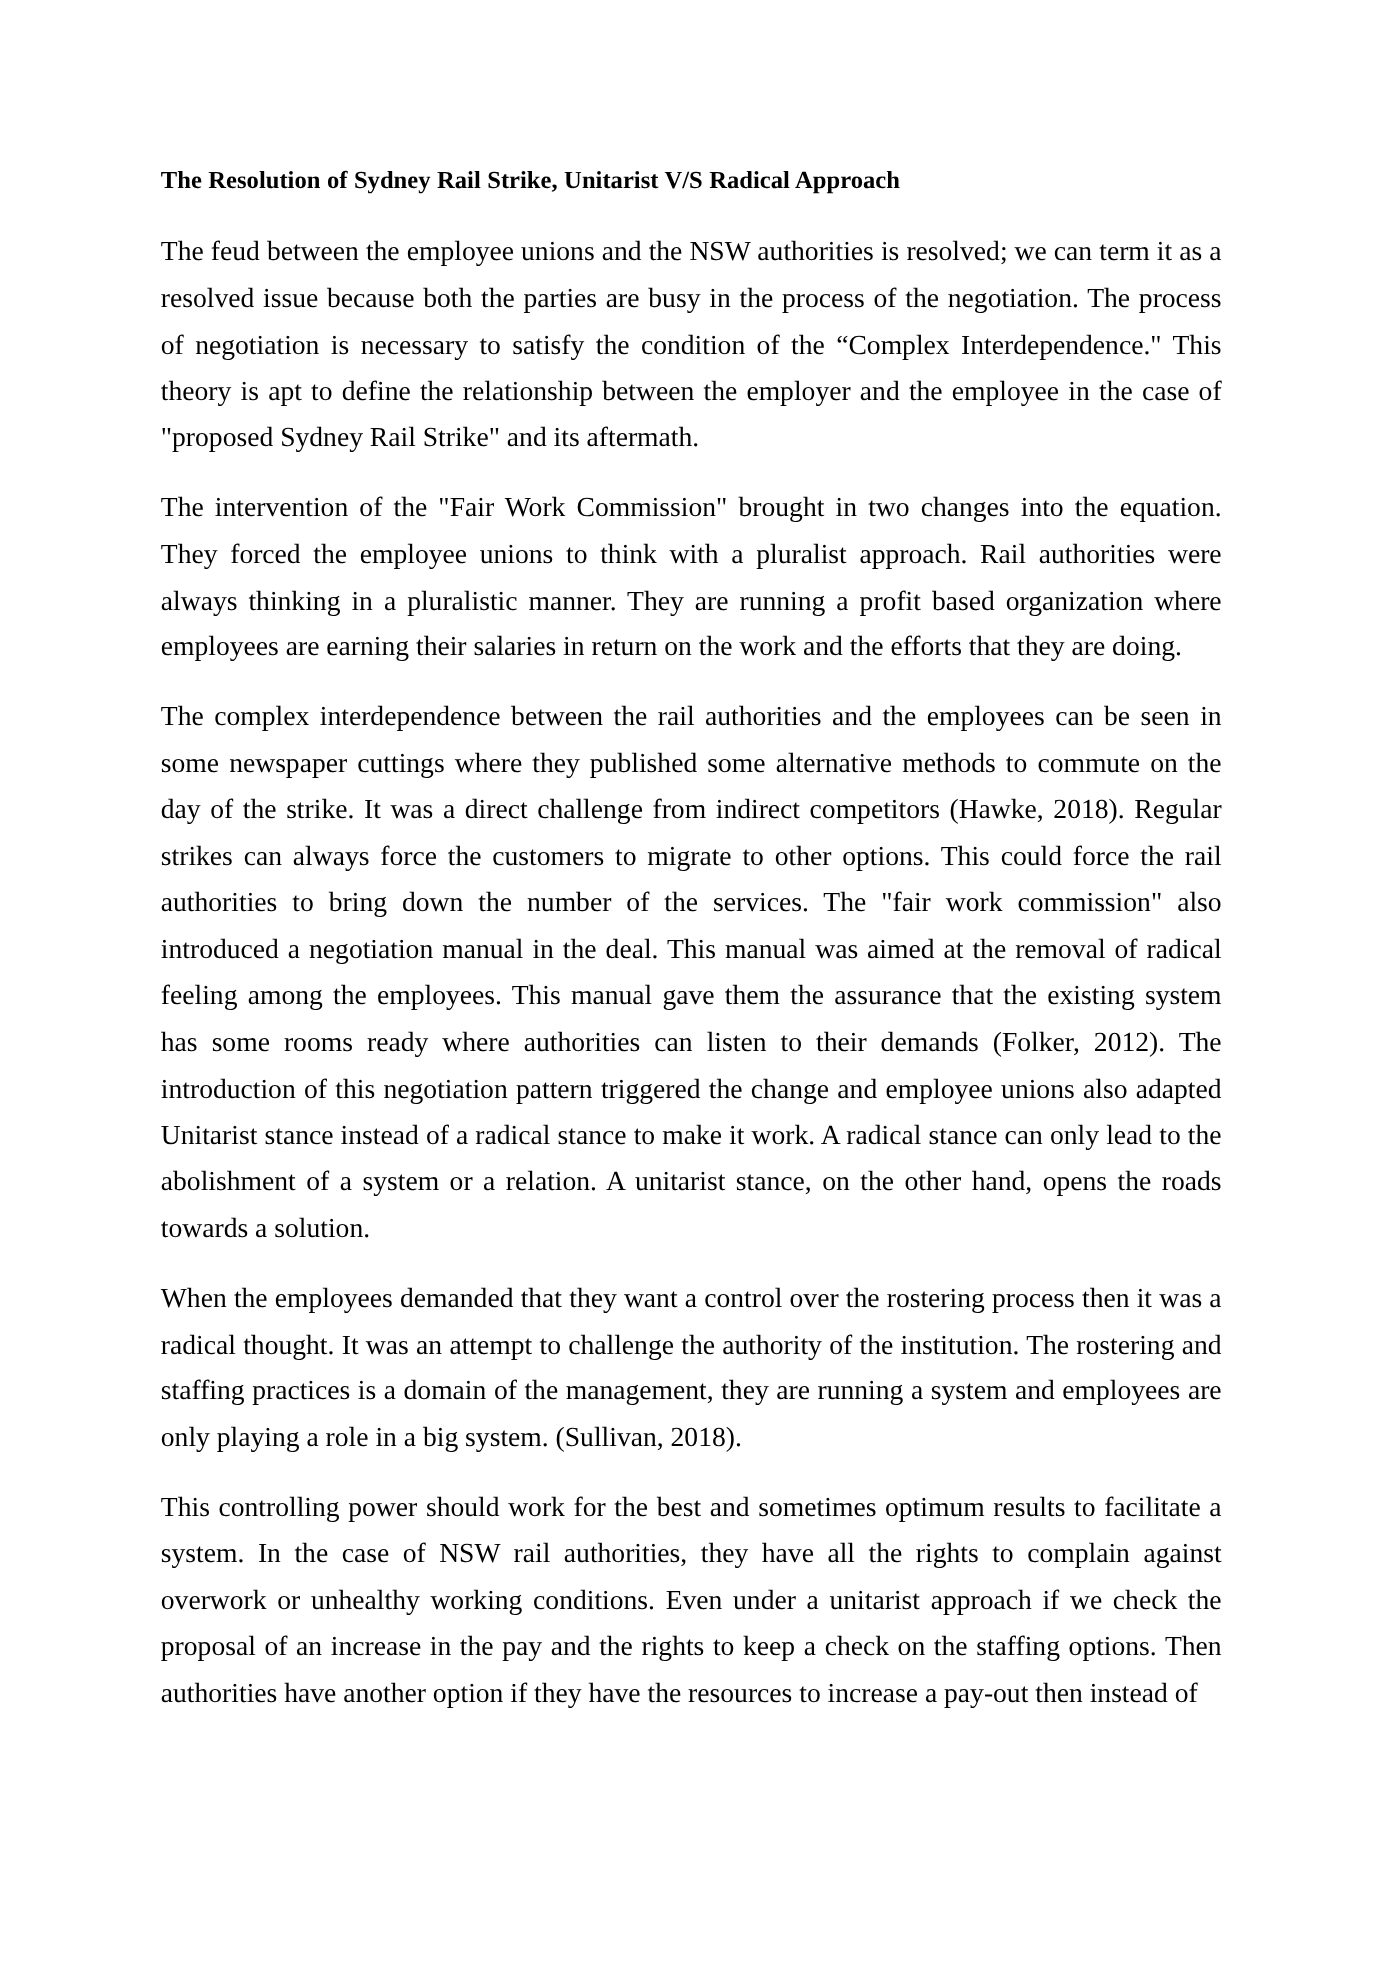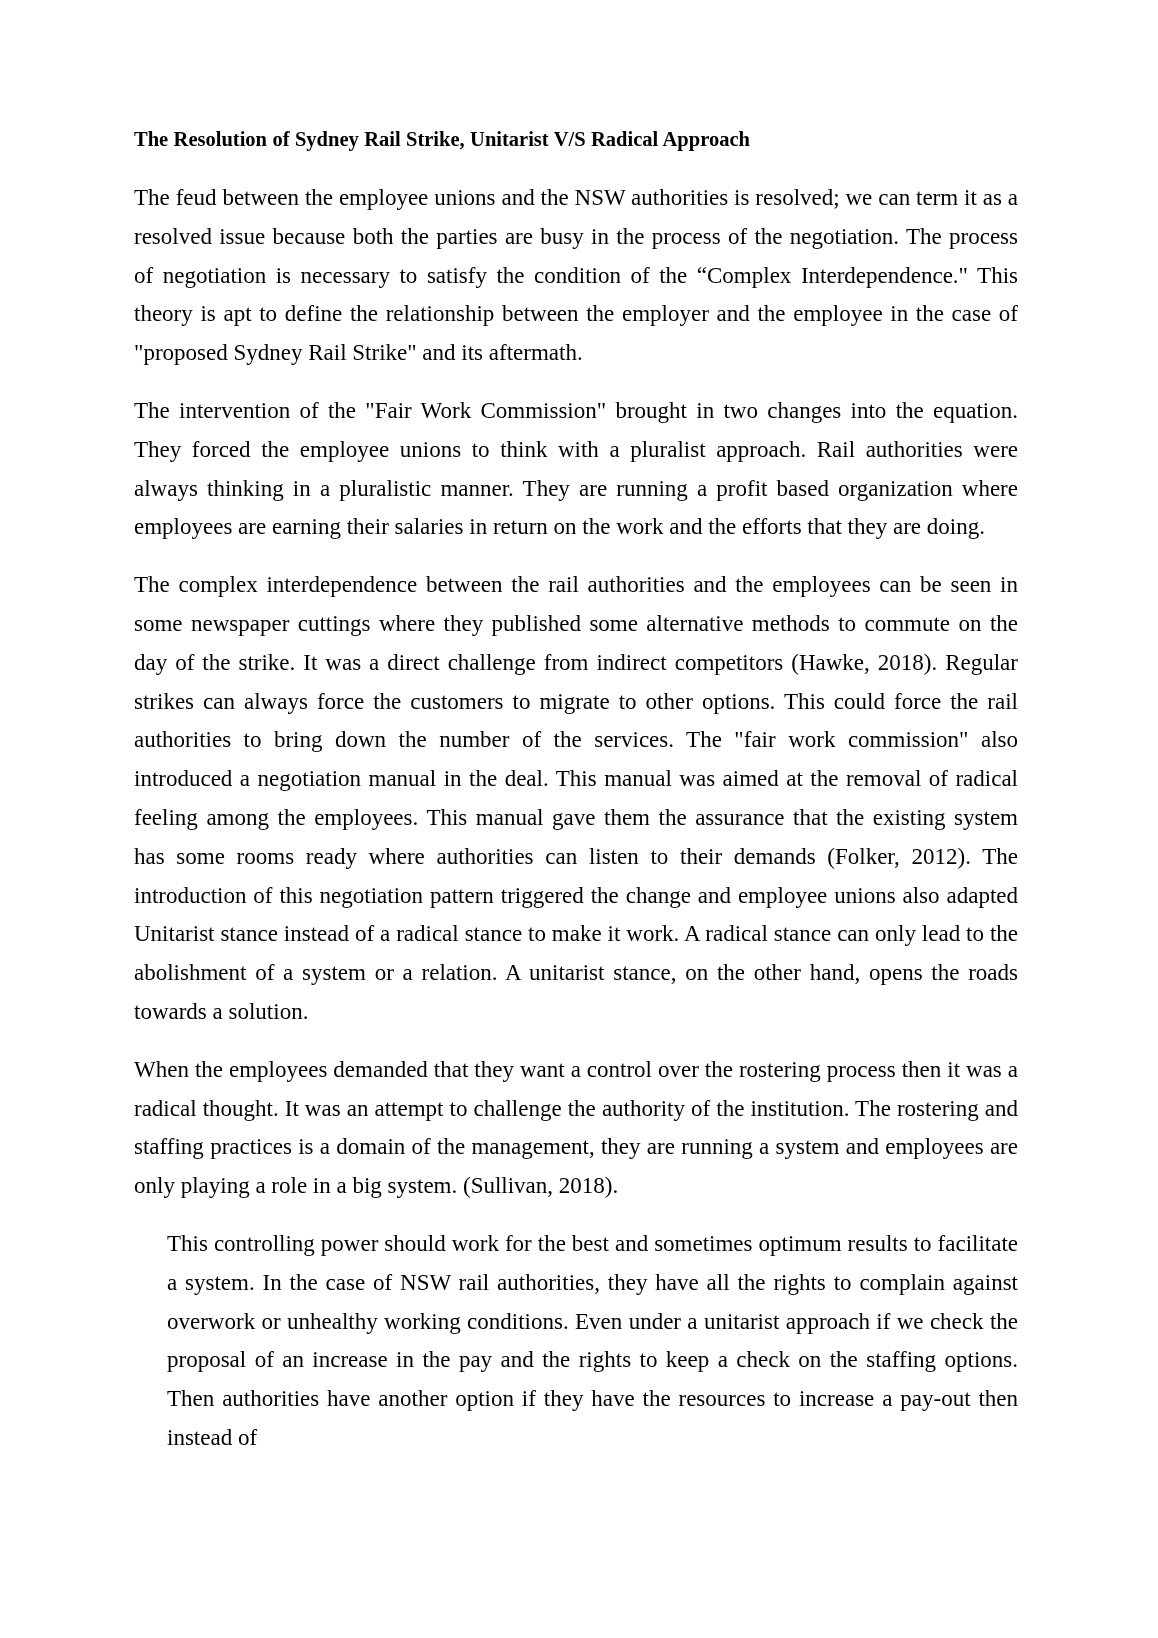--- a/index.html
+++ b/index.html
@@ -21,21 +21,21 @@
     position: relative;
     width: 1158px;
     height: 1638px;
     background: #ffffff;
     box-sizing: border-box;
   }
 
   .content {
     position: absolute;
     left: 134px;
-    top: 126px;
+    top: 138px;
     width: 884px;
   }
 
   .doc-title {
     font-size: 20.5px;
     font-weight: bold;
     line-height: 1.32;
     margin: 0 0 26px 0;
     text-align: left;
     letter-spacing: 0.0px;
@@ -47,21 +47,20 @@
     line-height: 38.8px;
     text-align: justify;
     text-justify: inter-word;
     margin: 0 0 19px 0;
     hyphens: none;
     -webkit-hyphens: none;
   }
 
   .para:last-child {
     margin-bottom: 0;
-    margin-left: 33px;
   }
 </style>
 </head>
 <body>
 
 <div class="page">
   <div class="content">
 
     <h1 class="doc-title">The Resolution of Sydney Rail Strike, Unitarist V/S Radical Approach</h1>
 

